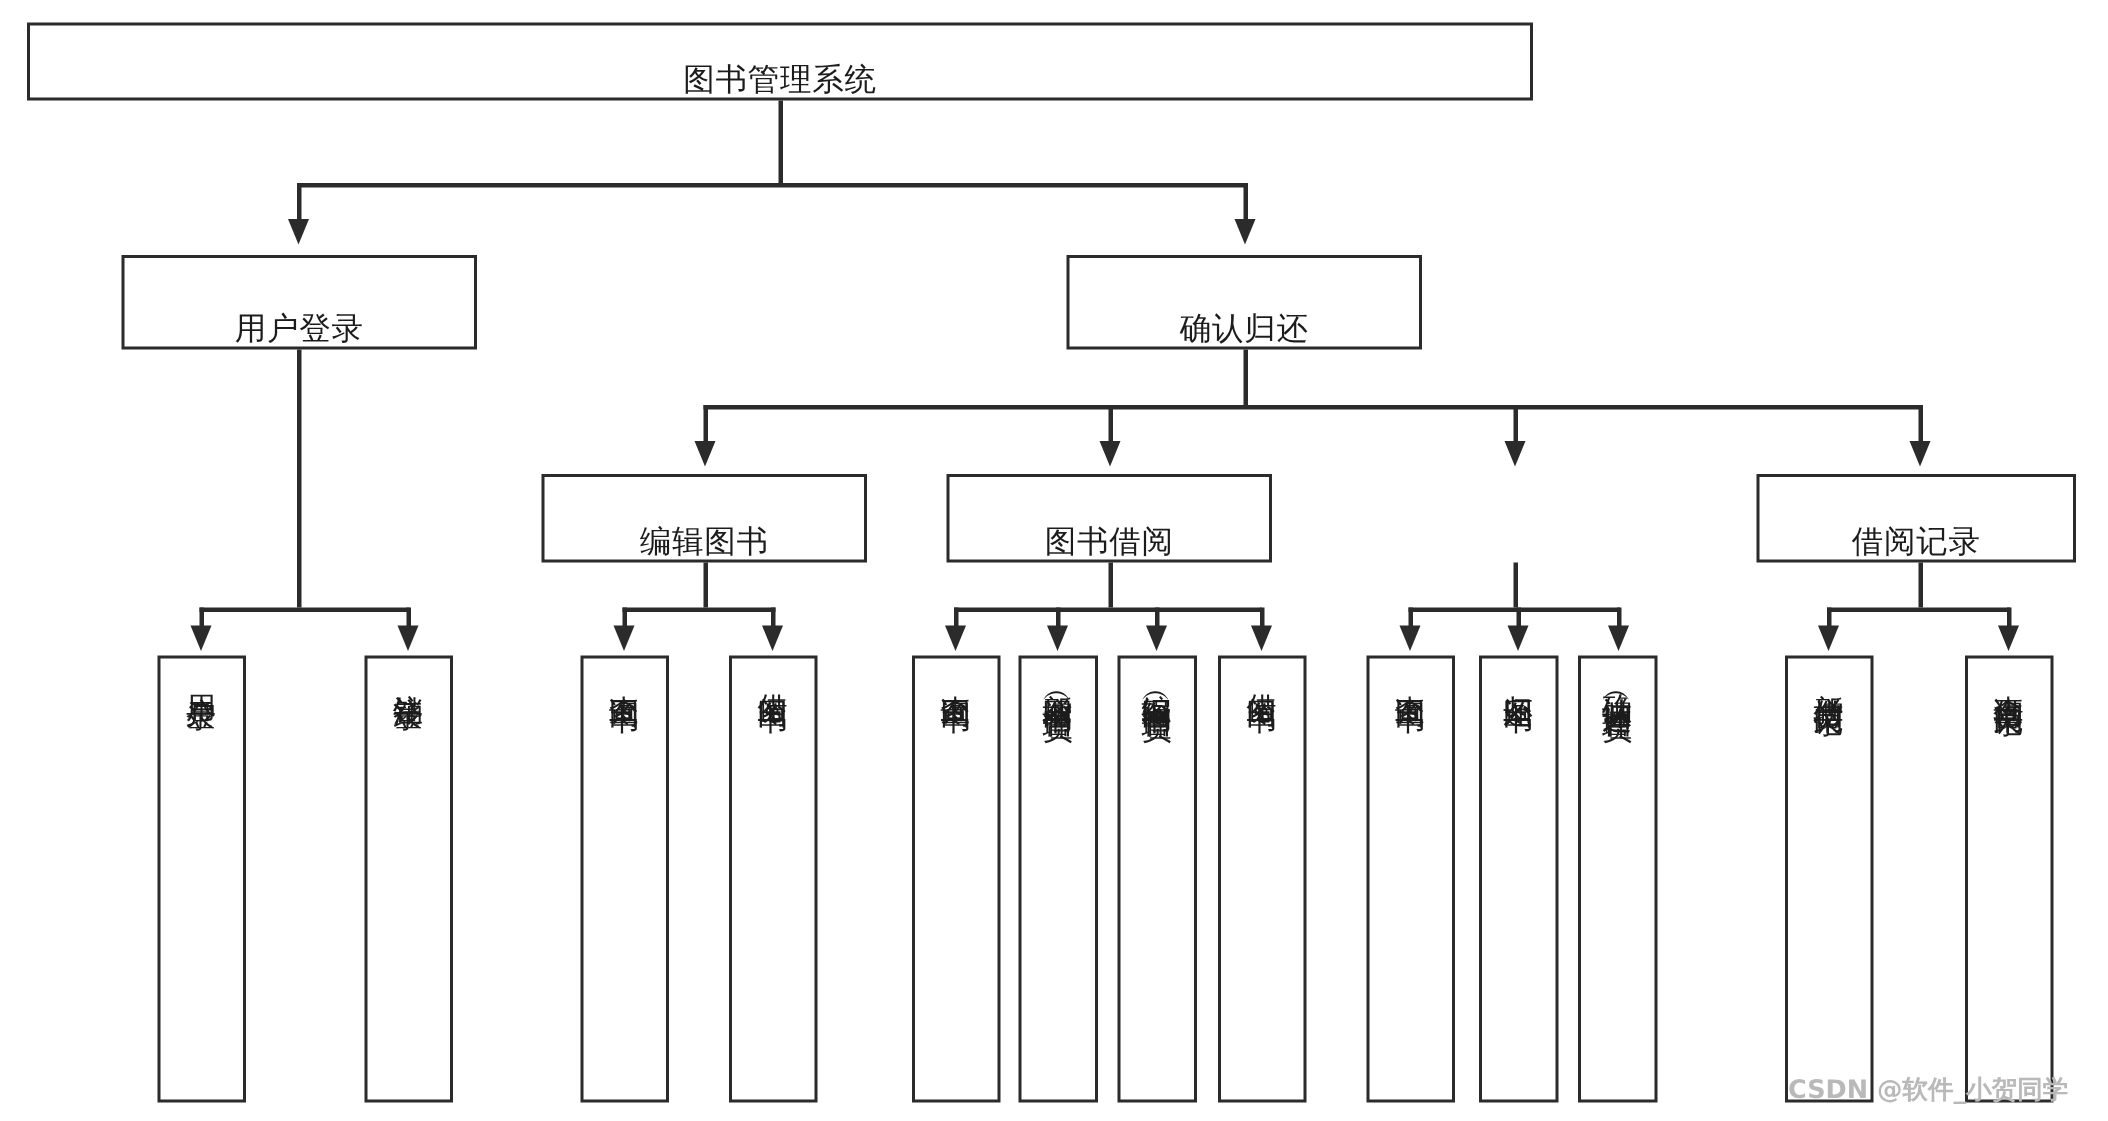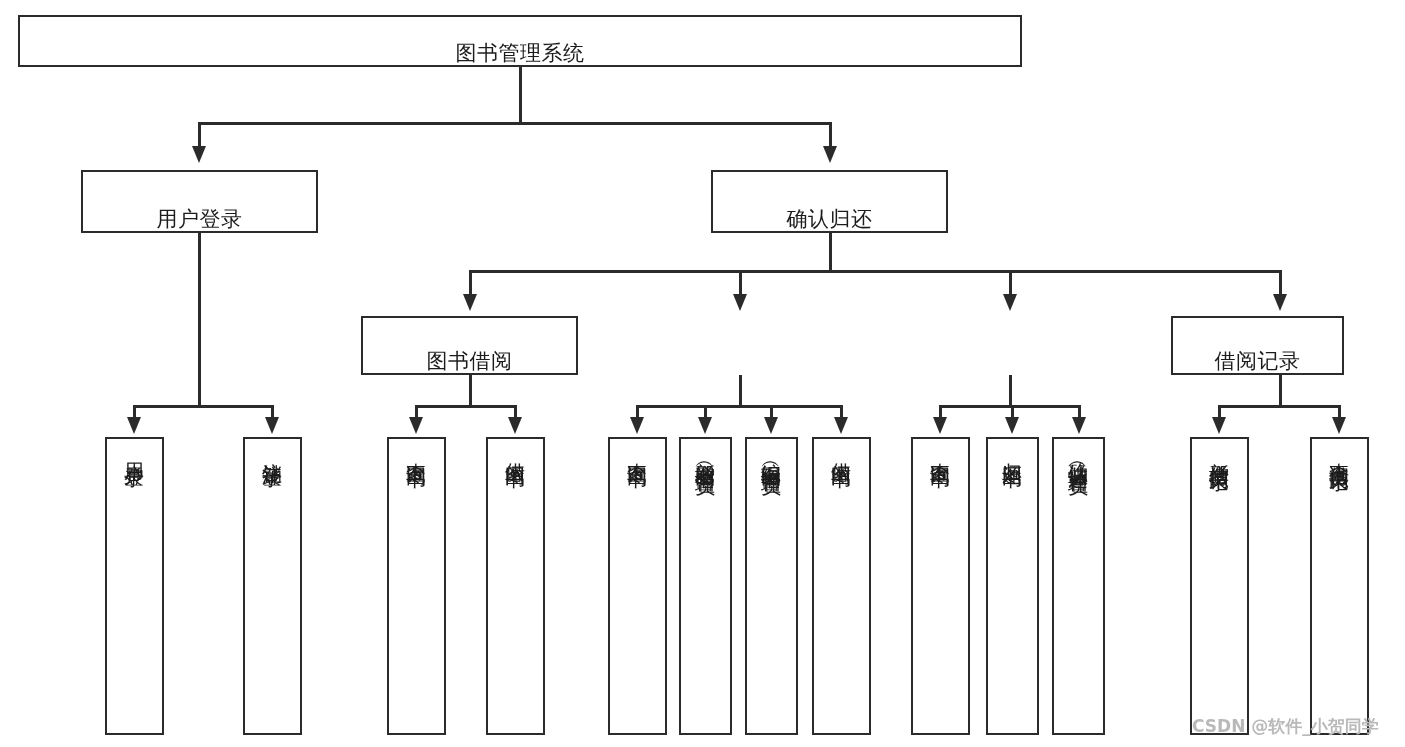--- a/index.html
+++ b/index.html
@@ -109,23 +109,26 @@
   <div class="edge v" style="left:469px; top:270px; height:26px;"></div>
   <div class="arrow" style="left:463px; top:294px;"></div>
   <div class="edge v" style="left:739px; top:270px; height:26px;"></div>
   <div class="arrow" style="left:733px; top:294px;"></div>
   <div class="edge v" style="left:1009px; top:270px; height:26px;"></div>
   <div class="arrow" style="left:1003px; top:294px;"></div>
   <div class="edge v" style="left:1279px; top:270px; height:26px;"></div>
   <div class="arrow" style="left:1273px; top:294px;"></div>
 
   <div class="node" id="node-l3-0" style="left: 361px; top: 316px; width: 217px; height: 59px;">
+    <span class="label">编辑图书</span>
+  </div>
+  <div class="node" id="node-l3-1" style="left: 631px; top: 316px; width: 217px; height: 59px;">
     <span class="label">图书借阅</span>
   </div>
-  <div class="node" id="node-l3-3" style="left: 1171px; top: 316px; width: 173px; height: 59px;">
+  <div class="node" id="node-l3-3" style="left: 1171px; top: 316px; width: 213px; height: 59px;">
     <span class="label">借阅记录</span>
   </div>
 
   <div class="edge v" style="left:469px; top:375px; height:30px;"></div>
   <div class="edge h" style="left:415px; top:405px; width:102px;"></div>
   <div class="edge v" style="left:415px; top:405px; height:14px;"></div>
   <div class="arrow" style="left:409px; top:417px;"></div>
   <div class="edge v" style="left:514px; top:405px; height:14px;"></div>
   <div class="arrow" style="left:508px; top:417px;"></div>
 

